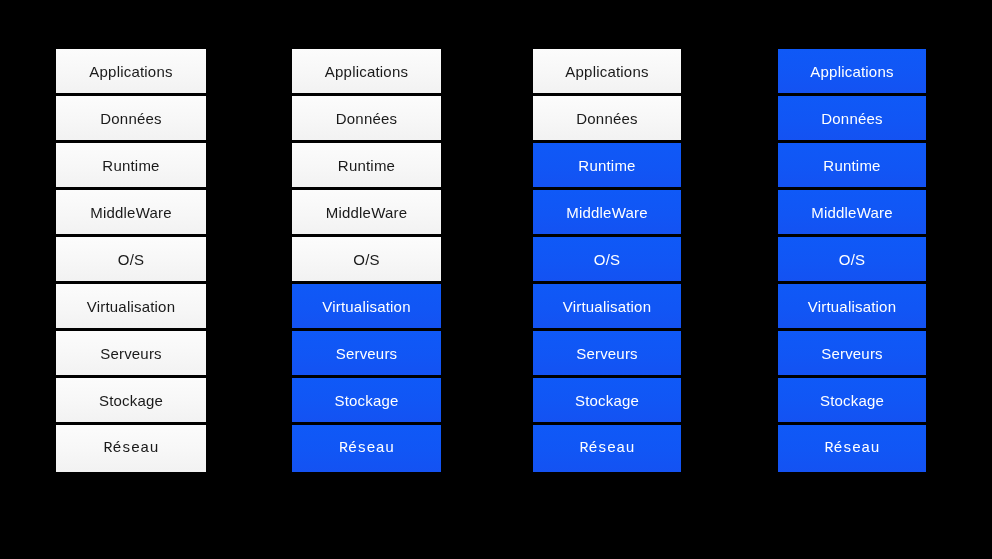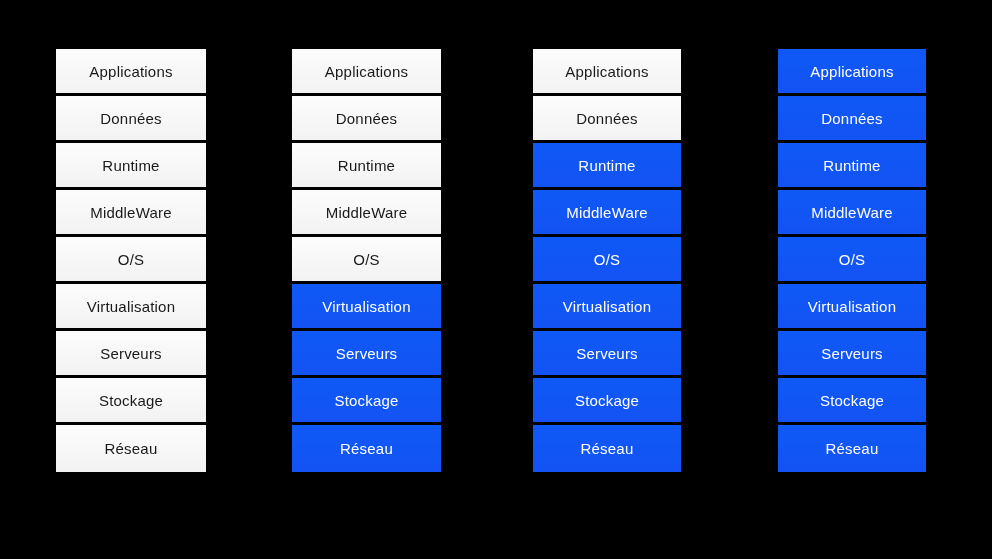--- a/index.html
+++ b/index.html
@@ -44,20 +44,21 @@
     line-height: 1;
     letter-spacing: 0.2px;
     border-bottom: 3px solid #000000;
     text-align: center;
     white-space: nowrap;
     user-select: none;
   }
 
   .layer-cell:last-child {
     border-bottom: none;
+    font-family: Liberation Mono, monospace;
   }
 
   .layer-cell.tone-light {
     background: linear-gradient(180deg, #fcfcfc 0%, #f7f7f7 55%, #f2f2f2 100%);
     color: #1a1a1a;
   }
 
   .layer-cell.tone-accent {
     background: linear-gradient(180deg, #0f59f7 0%, #1156f5 55%, #1452f2 100%);
     color: #ffffff;

